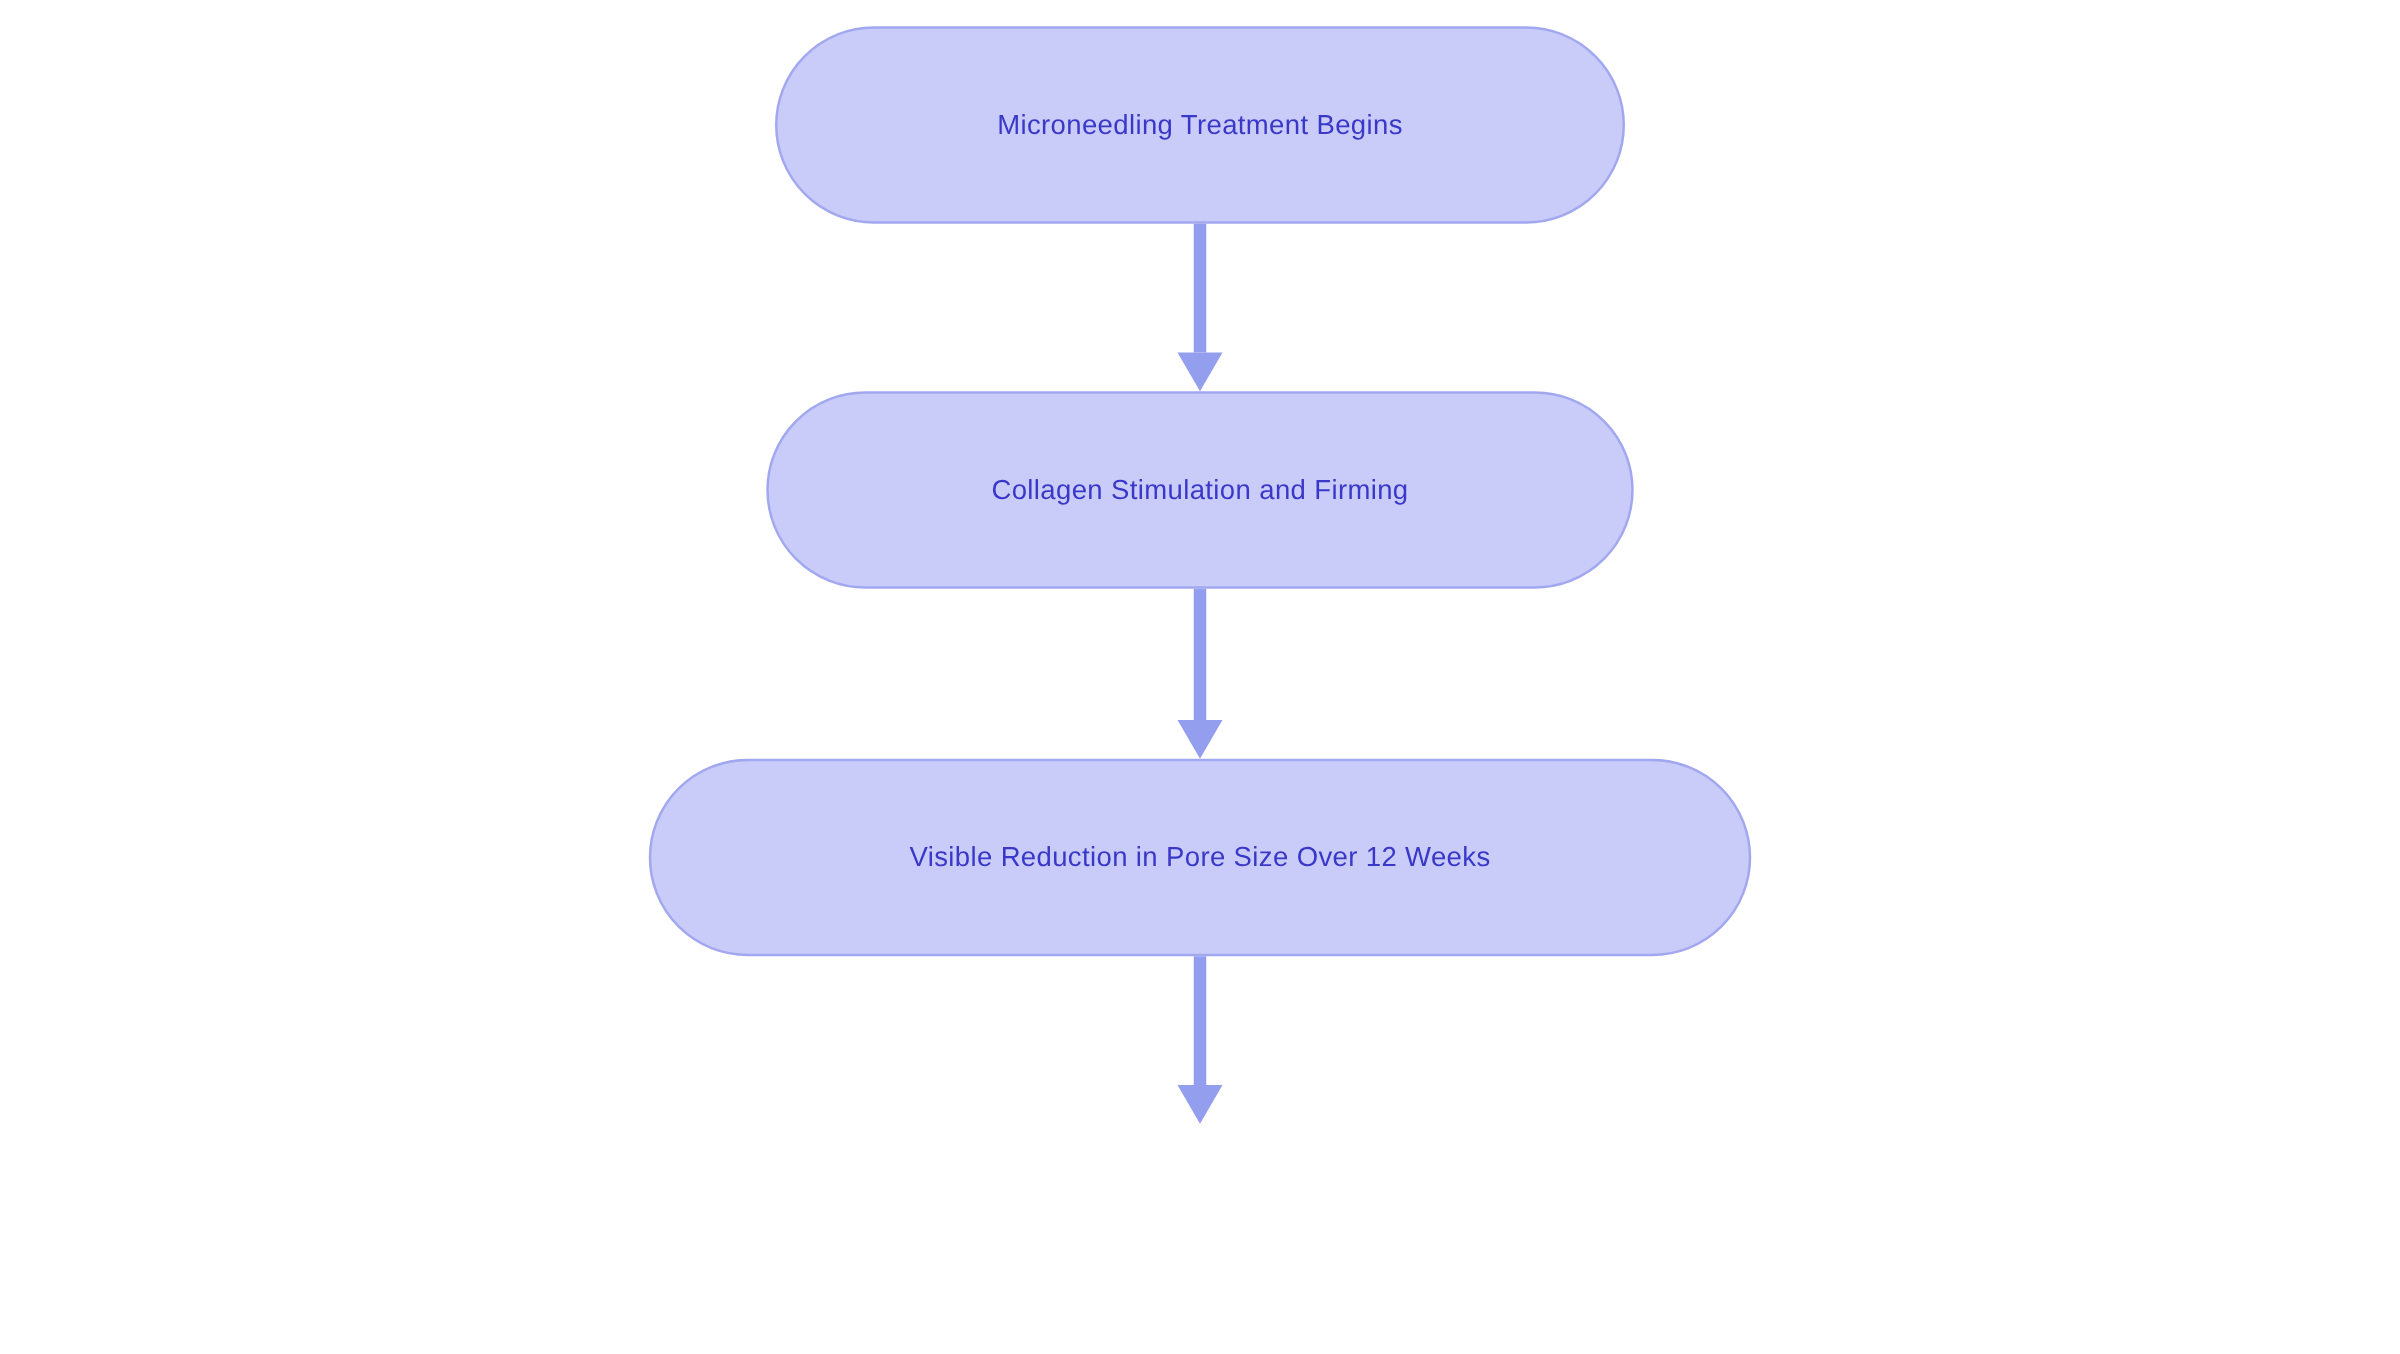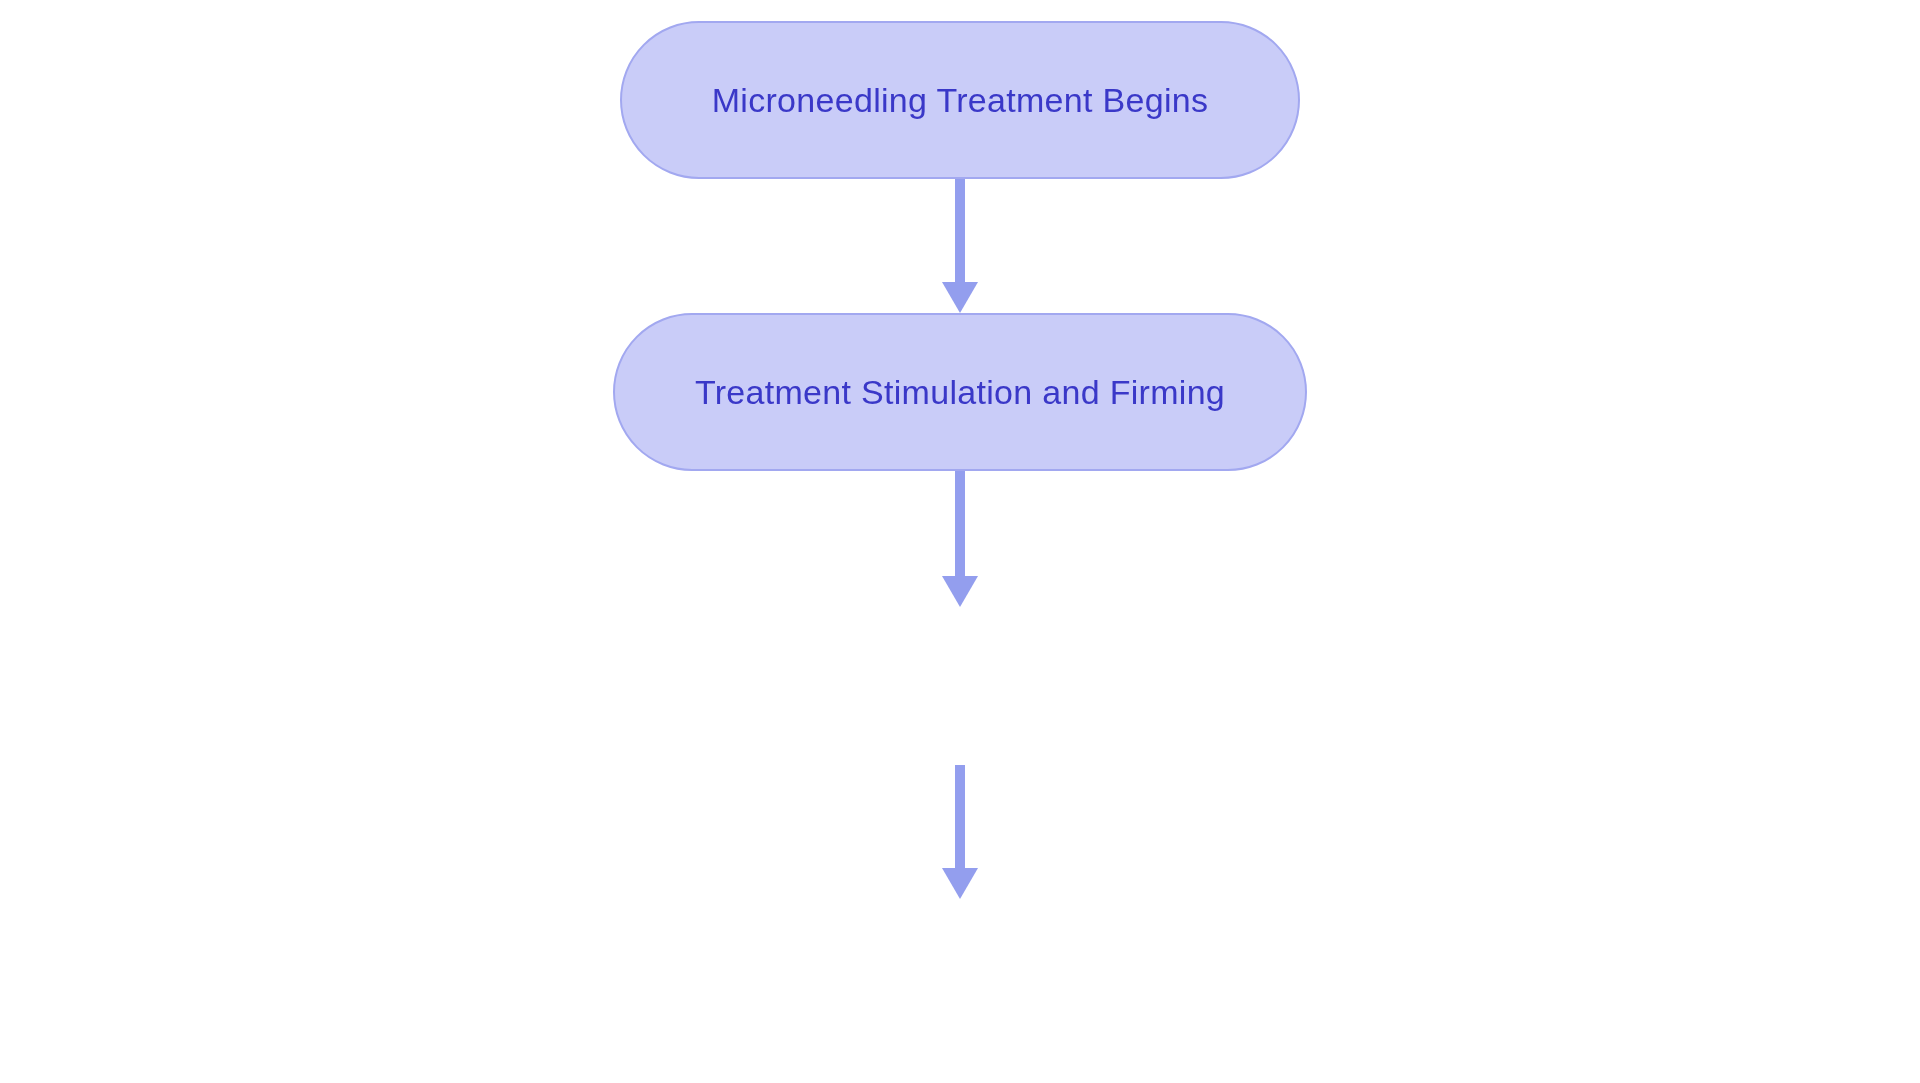--- a/index.html
+++ b/index.html
@@ -28,21 +28,21 @@
     height: 158px;
     border-radius: 79px;
     background: var(--node-fill);
     border: 2px solid var(--node-border);
     display: flex;
     align-items: center;
     justify-content: center;
   }
   .node-label {
     color: var(--node-text);
-    font-size: 34px;
+    font-size: 22px;
     letter-spacing: 0.3px;
     white-space: nowrap;
     text-align: right;
   }
   .node-1 { top: 21px;  width: 680px; }
   .node-2 { top: 313px; width: 694px; }
   .node-3 { top: 607px; width: 882px; }
   .node-4 { top: 899px; width: 908px; }
 
   .arrow {
@@ -78,28 +78,31 @@
   <div class="node node-1">
     <span class="node-label">Microneedling Treatment Begins</span>
   </div>
 
   <div class="arrow arrow-1">
     <div class="arrow-line"></div>
     <div class="arrow-head"></div>
   </div>
 
   <div class="node node-2">
-    <span class="node-label">Treatment Stimulation and Firming</span>
+    <span class="node-label">Collagen Stimulation and Firming</span>
   </div>
 
   <div class="arrow arrow-2">
     <div class="arrow-line"></div>
     <div class="arrow-head"></div>
   </div>
 
+  <div class="node node-3">
+    <span class="node-label">Visible Reduction in Pore Size Over 12 Weeks</span>
+  </div>
 
   <div class="arrow arrow-3">
     <div class="arrow-line"></div>
     <div class="arrow-head"></div>
   </div>
 
 
 </div>
 
 </body></html>

